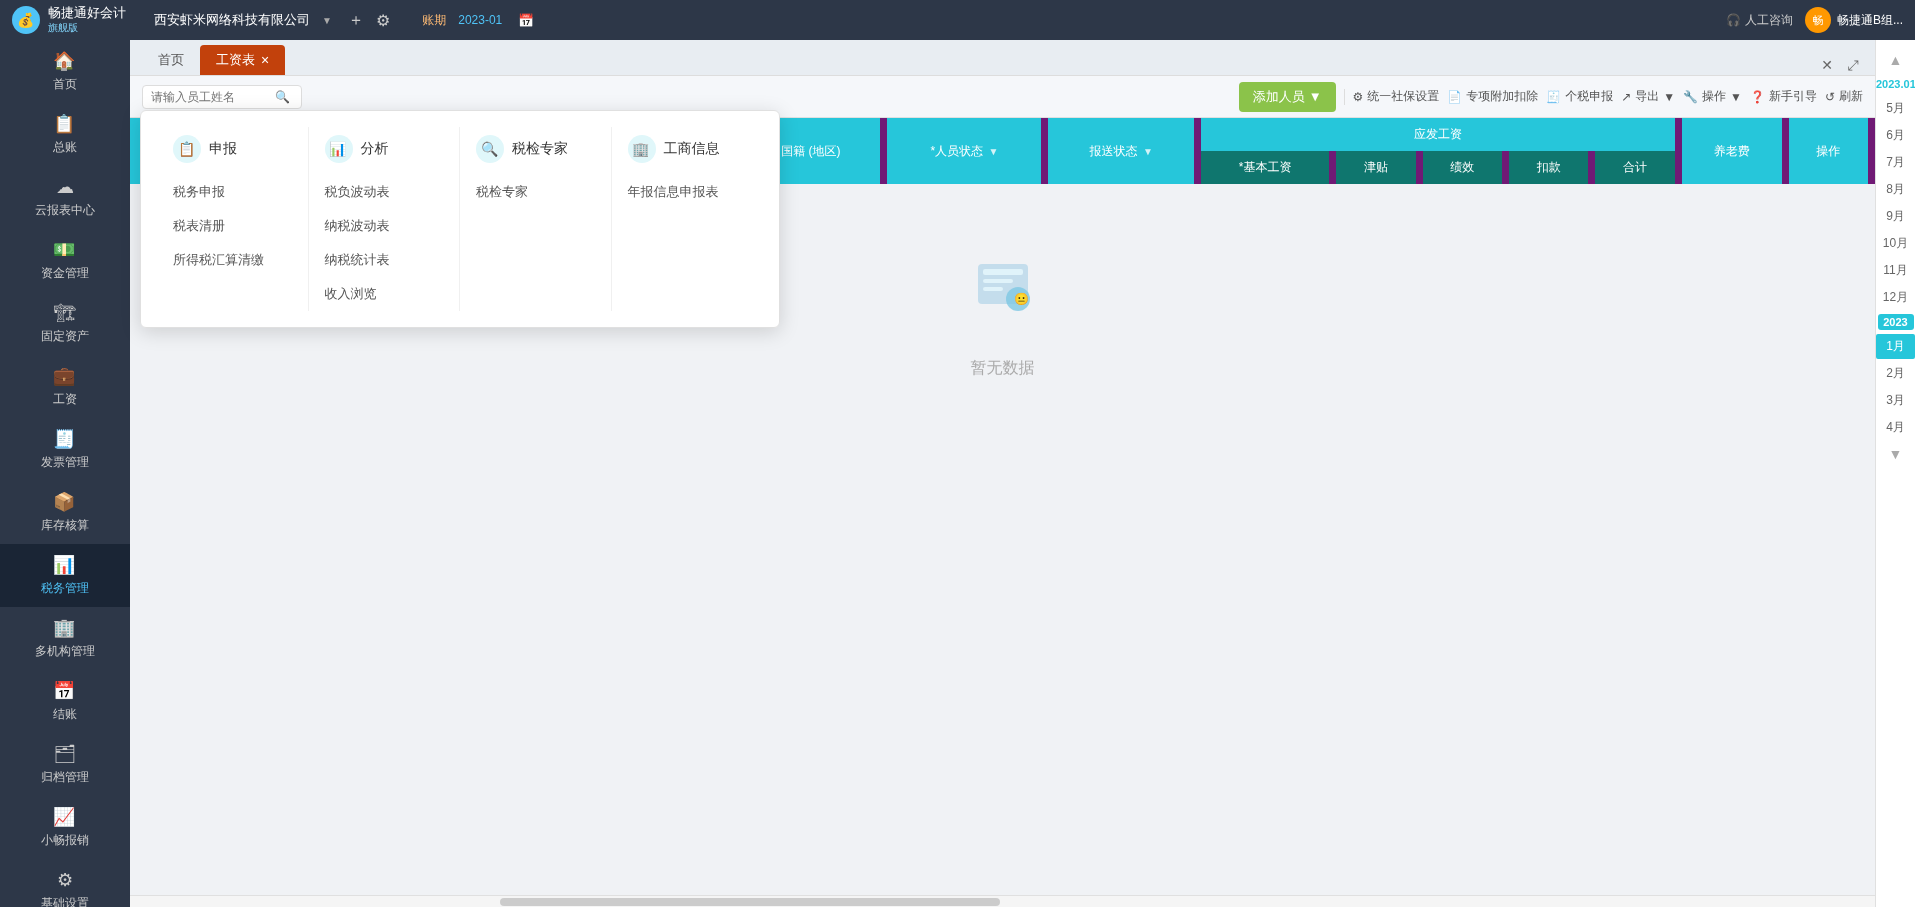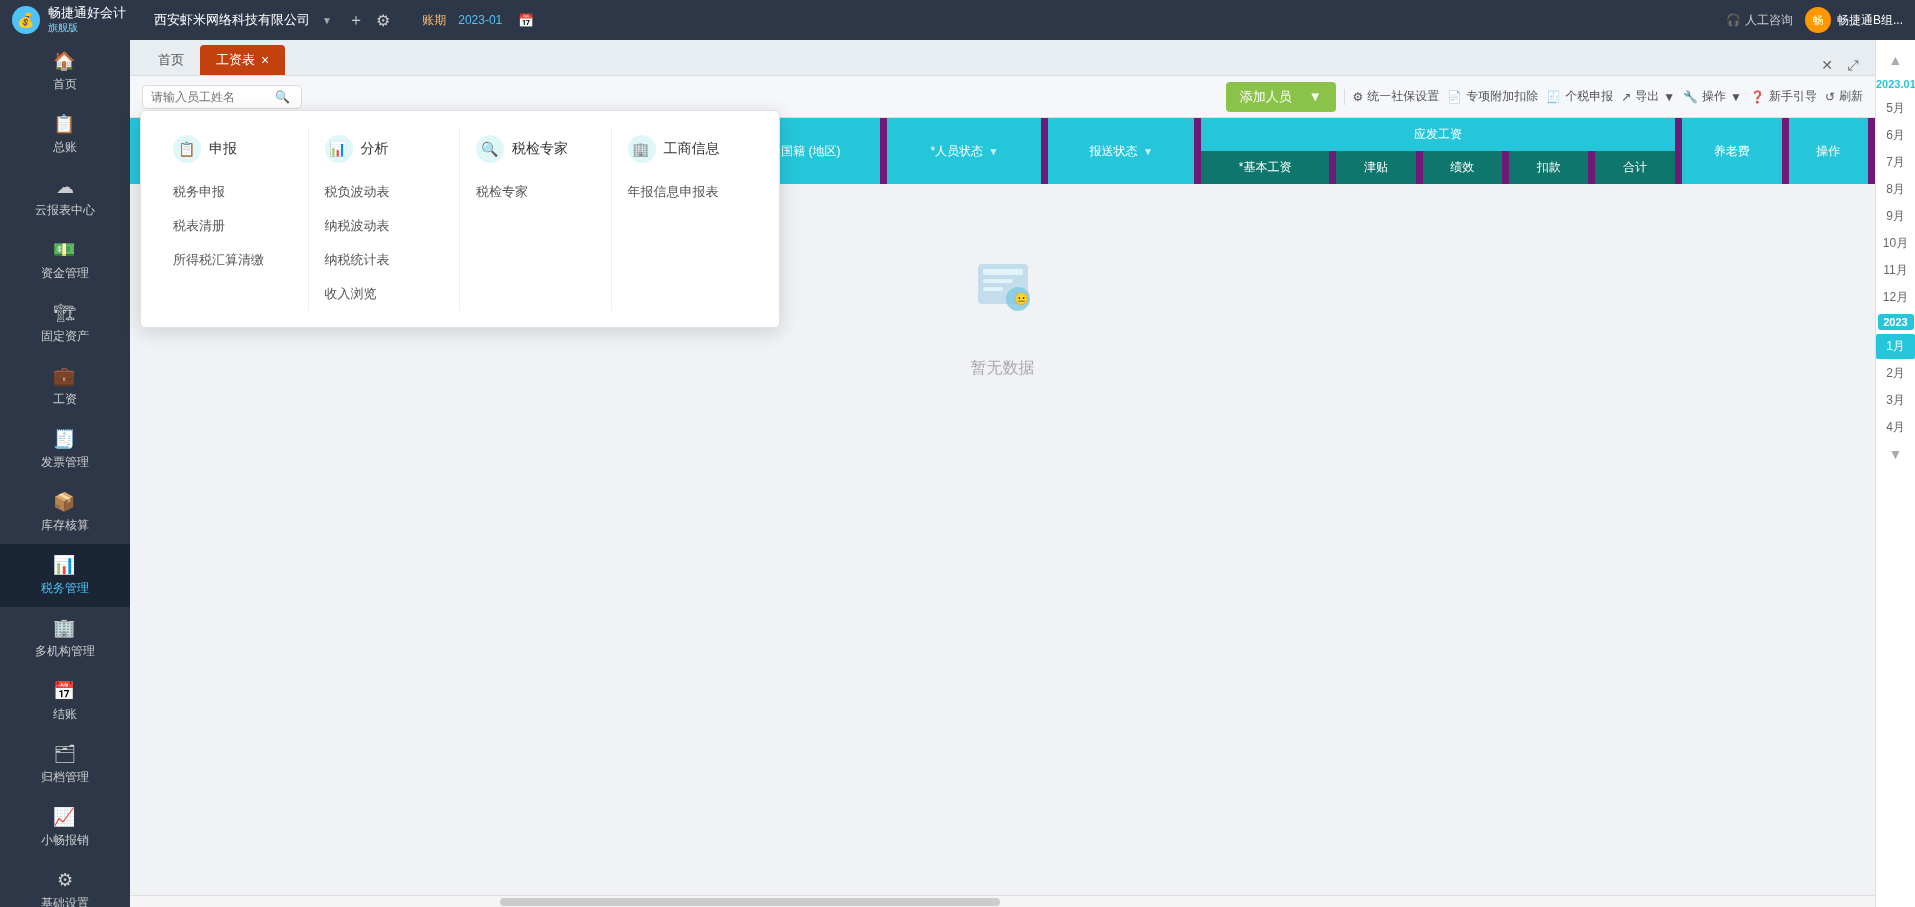--- a/index.html
+++ b/index.html
@@ -215,21 +215,21 @@
     .add-person-btn {
       background: #8bc34a;
       color: white;
       border: none;
       border-radius: 4px;
       padding: 6px 14px;
       font-size: 13px;
       cursor: pointer;
       display: flex;
       align-items: center;
-      gap: 17px;
+      gap: 4px;
       margin-left: auto;
     }
     .toolbar-action {
       color: #555;
       font-size: 12px;
       cursor: pointer;
       display: flex;
       align-items: center;
       gap: 4px;
       white-space: nowrap;

